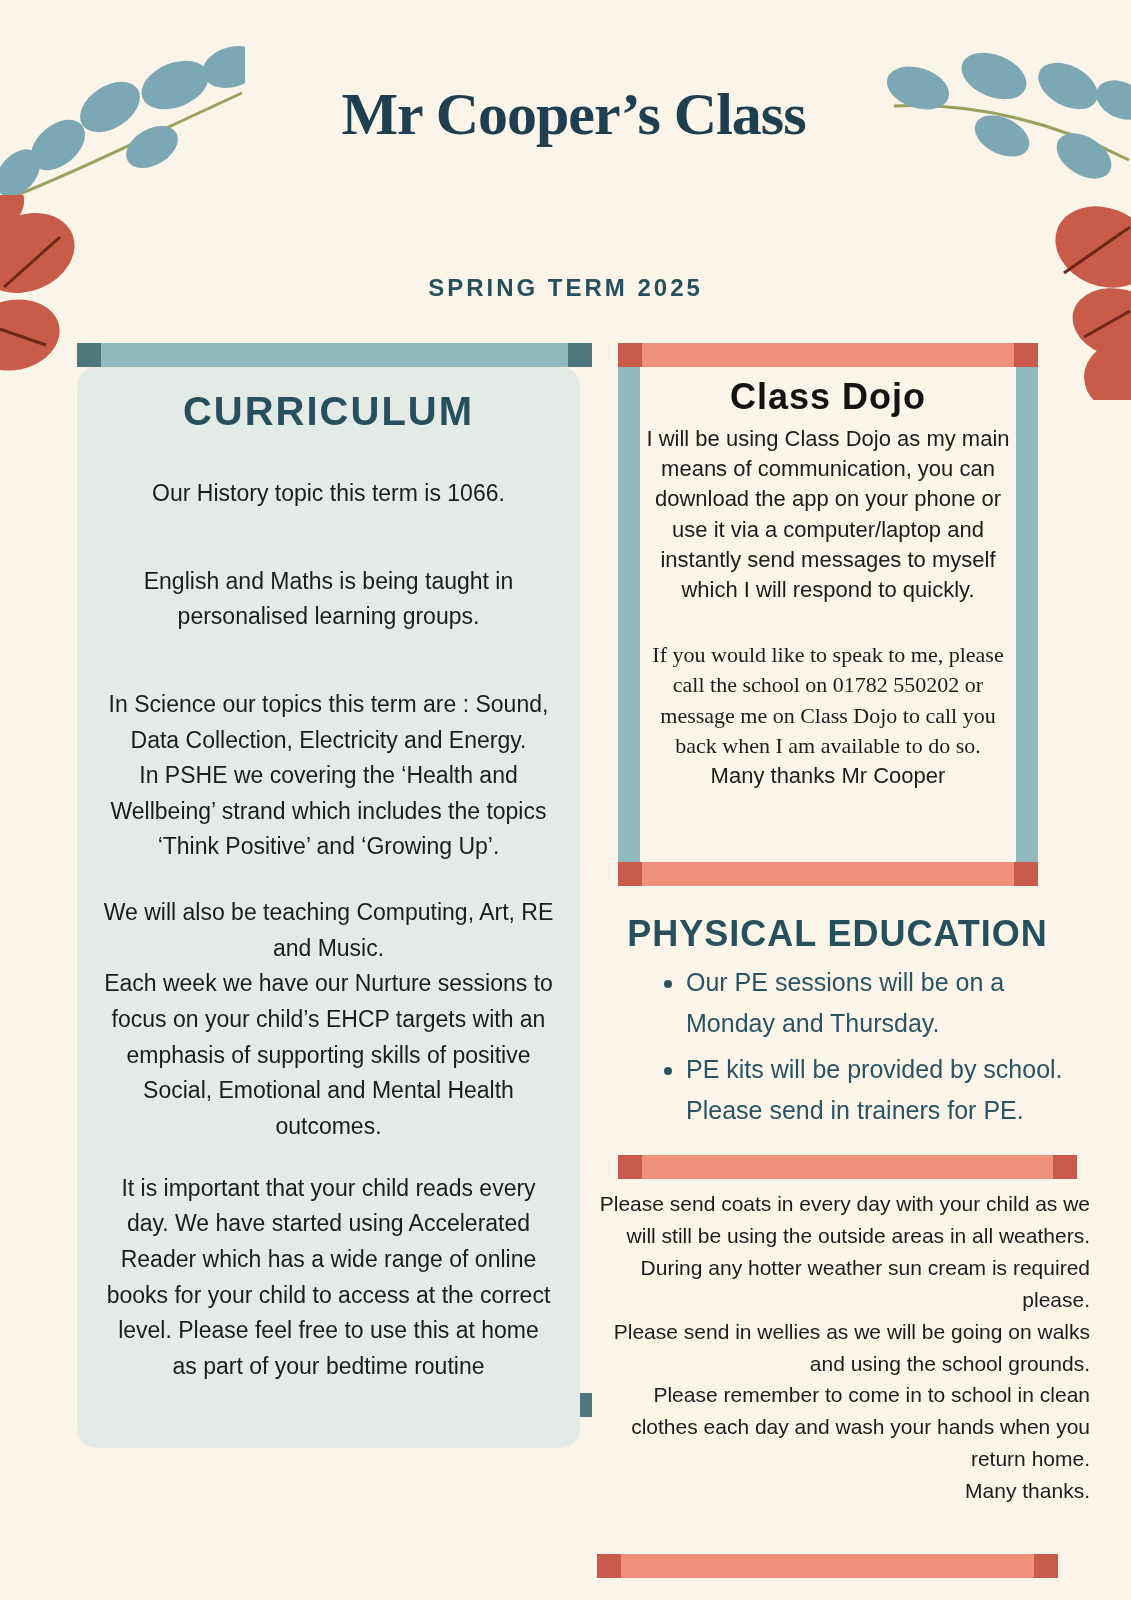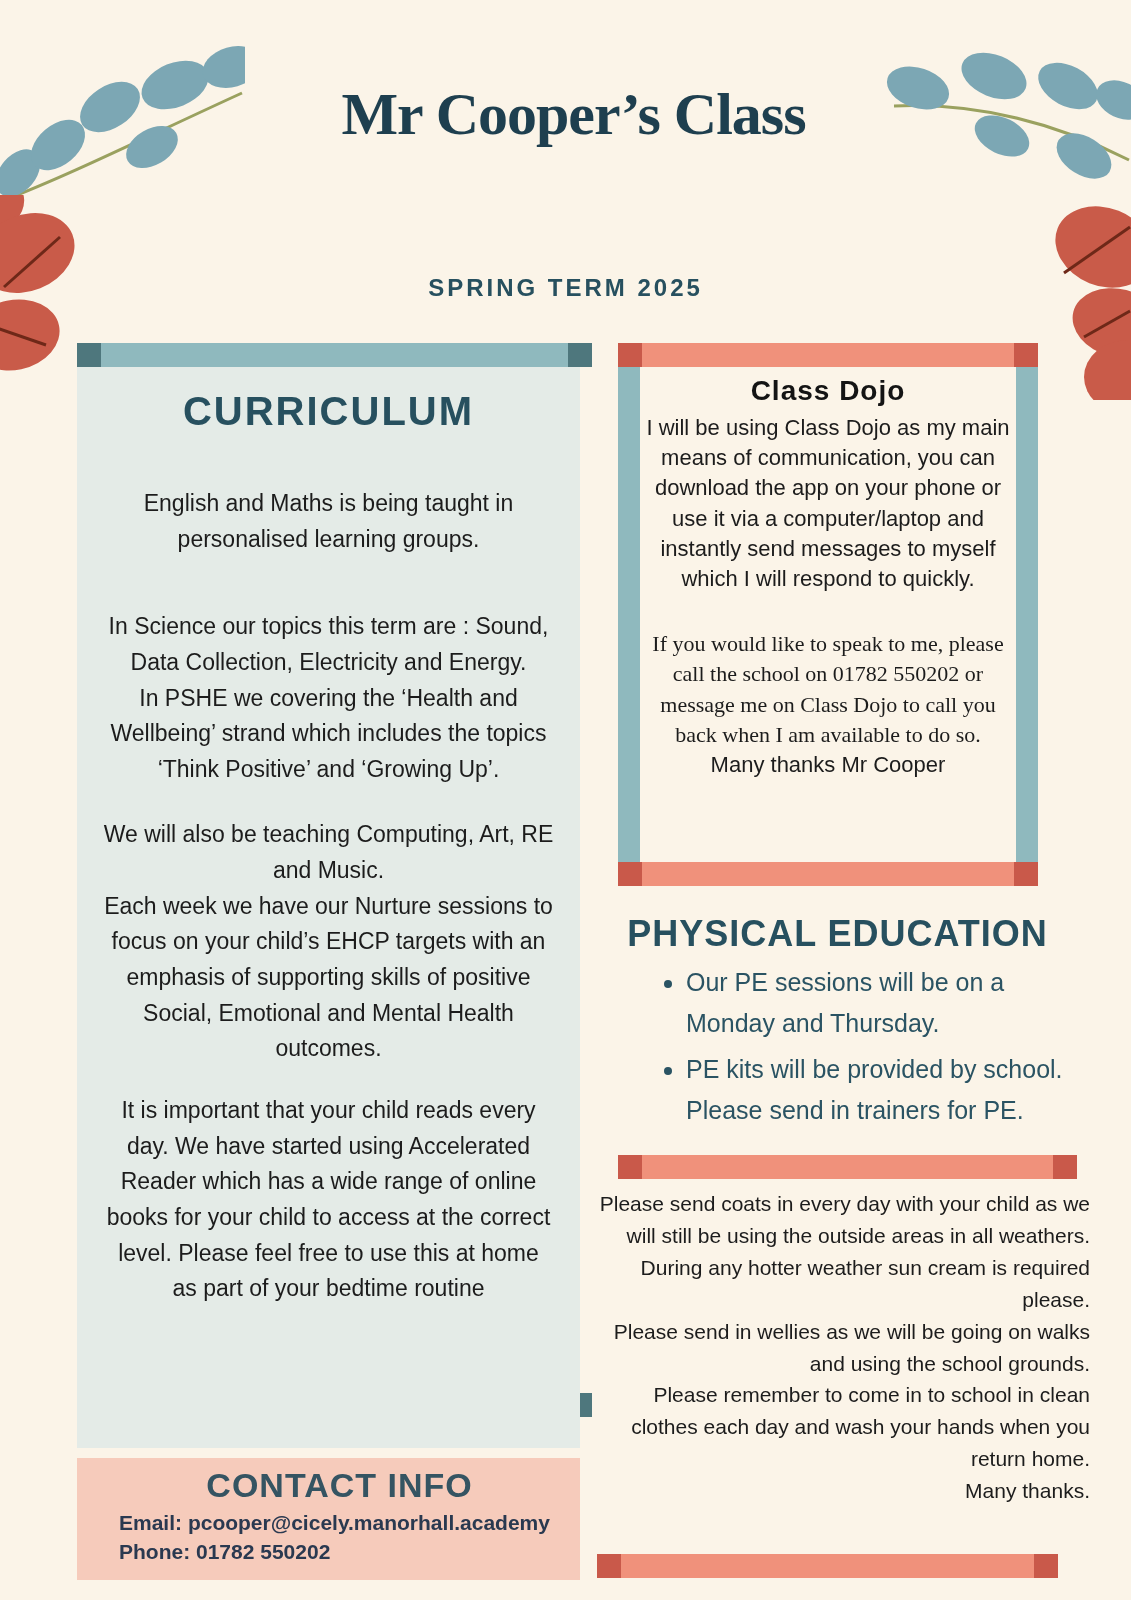--- a/index.html
+++ b/index.html
@@ -33,37 +33,37 @@
   .bar.teal .cap{background:var(--teal-dark);}
   .bar.coral{background:var(--coral-light);}
   .bar.coral .cap{background:var(--coral-dark);}
   .cap{position:absolute;top:0;width:24px;height:24px;}
   .cap.l{left:0;} .cap.r{right:0;}
   .vbar{position:absolute;top:367px;width:22px;height:495px;background:var(--teal-light);}
   
   .curriculum-box{
     position:absolute;left:77px;top:367px;width:503px;height:1081px;
     background:var(--box-grey);box-sizing:border-box;
-    padding:16px 26px 0 26px;text-align:center;
+    padding:16px 26px 0 26px;text-align:center;border-radius:19px;
   }
   .curriculum-heading{
     margin:6px 0 0;font-size:40px;font-weight:700;letter-spacing:2px;
     color:var(--heading-teal);
   }
   .curriculum-box p{margin:0;font-size:23px;line-height:1.55;color:var(--ink);}
   .g1{margin-top:42px !important;}
   .g2{margin-top:52px !important;}
   .g3{margin-top:30px !important;}
   .g4{margin-top:26px !important;}
   
   .dojo-content{
     position:absolute;left:642px;top:372px;width:372px;text-align:center;
     font-size:22px;line-height:1.38;color:var(--ink);
   }
-  .dojo-heading{margin:0 0 2px;font-size:28px;font-weight:700;color:#141414;letter-spacing:1px;}
+  .dojo-heading{margin:0 0 2px;font-size:36px;font-weight:700;color:#141414;letter-spacing:1px;}
   .dojo-content p{margin:0;}
   .dojo-gap{margin-top:34px !important;font-family:Liberation Serif, serif;}
   
   .pe-heading{
     position:absolute;left:595px;top:913px;width:485px;text-align:center;
     font-size:36px;font-weight:700;letter-spacing:1px;color:var(--heading-teal);margin:0;
   }
   .pe-list{
     position:absolute;left:660px;top:962px;width:390px;margin:0;padding:0 0 0 26px;
     color:var(--pe-teal);font-size:25px;line-height:1.65;text-align:left;
@@ -136,20 +136,21 @@
     <span class="cap l"></span>
     <span class="cap r"></span>
   </div>
   <div class="bar teal" style="left:77px;top:1393px;width:515px">
     <span class="cap l"></span>
     <span class="cap r"></span>
   </div>
 
   <div class="curriculum-box">
     <h2 class="curriculum-heading">CURRICULUM</h2>
+    <p class="g1">Our History topic this term is 1066.</p>
     <p class="g2">English and Maths is being taught in personalised learning groups.</p>
     <p class="g2">In Science our topics this term are : Sound, Data Collection, Electricity and Energy.</p>
     <p>In PSHE we covering the ‘Health and Wellbeing’ strand which includes the topics ‘Think Positive’ and ‘Growing Up’.</p>
     <p class="g3">We will also be teaching Computing, Art, RE and Music.</p>
     <p>Each week we have our Nurture sessions to focus on your child’s EHCP targets with an emphasis of supporting skills of positive Social, Emotional and Mental Health outcomes.</p>
     <p class="g4">It is important that your child reads every day. We have started using Accelerated Reader which has a wide range of online books for your child to access at the correct level. Please feel free to use this at home as part of your bedtime routine</p>
   </div>
 
   <div class="bar coral" style="left:618px;top:343px;width:420px">
     <span class="cap l"></span>
@@ -180,30 +181,19 @@
     <span class="cap r"></span>
   </div>
 
   <div class="outdoor">
     <p>Please send coats in every day with your child as we will still be using the outside areas in all weathers.  During any hotter weather sun cream is required please.</p>
     <p>Please send in wellies as we will be going on walks and using the school grounds.</p>
     <p>Please remember to come in to school in clean clothes each day and wash your hands when you return home.</p>
     <p>Many thanks.</p>
   </div>
 
-  <div class="contact-box">
-    <h2 class="contact-heading">CONTACT INFO</h2>
-    <p class="contact-line">
-      <span>Email:</span>
-      <span>pcooper@cicely.manorhall.academy</span>
-    </p>
-    <p class="contact-line">
-      <span>Phone:</span>
-      <span>01782 550202</span>
-    </p>
-  </div>
 
   <div class="bar coral" style="left:597px;top:1554px;width:461px">
     <span class="cap l"></span>
     <span class="cap r"></span>
   </div>
 
 </div>
 
 </body></html>

